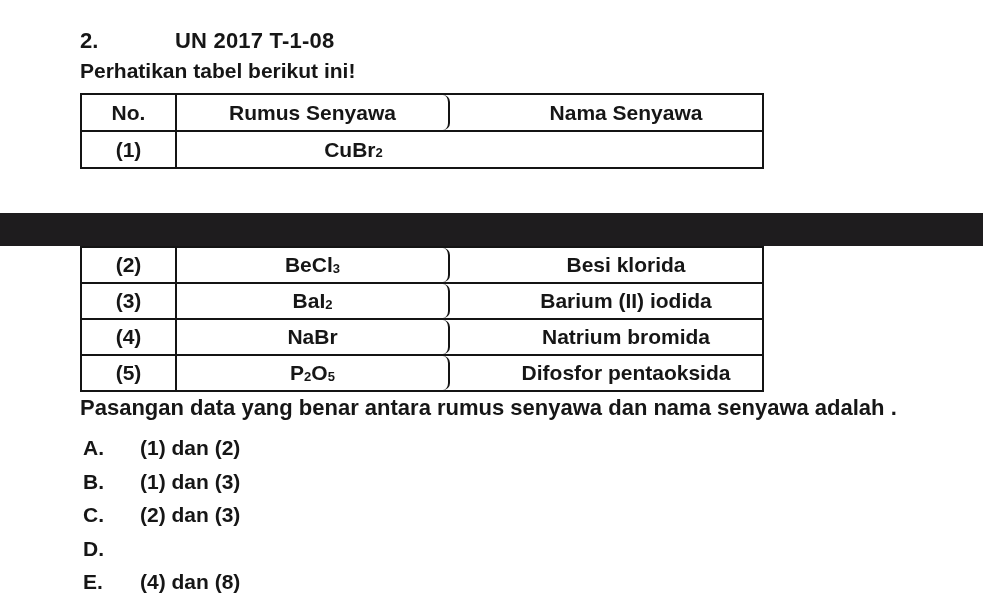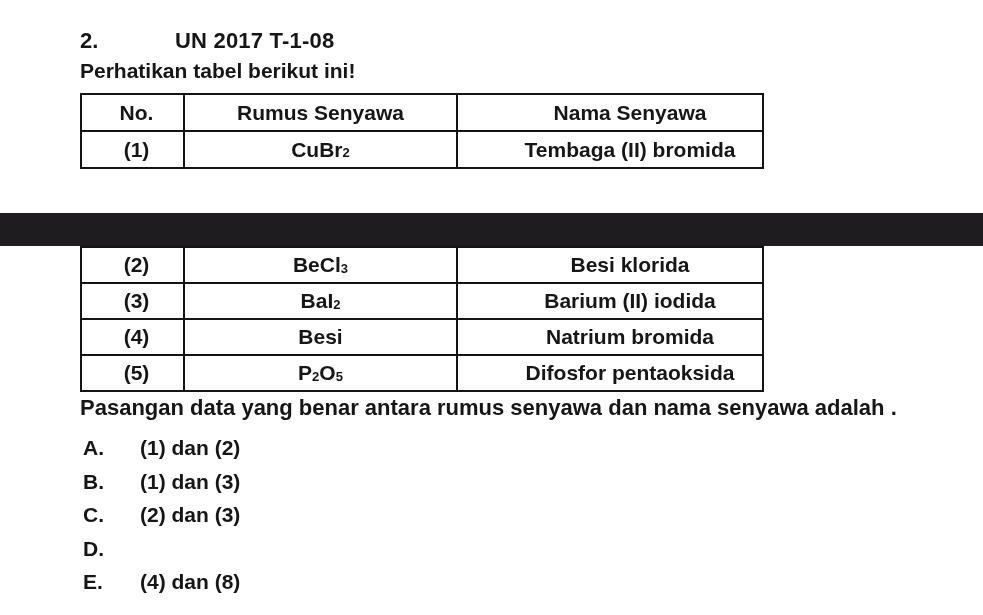--- a/index.html
+++ b/index.html
@@ -20,35 +20,35 @@
 
   
   .tbl {
     left:80px; width:684px;
     border:2px solid #141414;
     box-sizing:border-box;
     background:#ffffff;
   }
   .tbl-top    { top:93px; }
   .tbl-bottom { top:246px; }
-  .trow { display:flex;padding-left:8px; }
+  .trow { display:flex; }
   .trow:not(:last-child) { border-bottom:2px solid #141414; }
   .tcell {
     box-sizing:border-box;
     border-right:2px solid #141414;
     display:flex; align-items:center; justify-content:center;
     font-size:21px; line-height:22px;
     height:34px;
     text-align:center;
     white-space:nowrap;
   }
   .tbl-top .tcell { height:35px; }
   .tcell:last-child { border-right:none;margin-left:40px; }
   .c-no   { width:95px;  flex:0 0 auto; }
-  .c-form { width:273px; flex:0 0 auto; }
+  .c-form { width:273px; flex:0 0 auto;border-radius:7px; }
   .c-name { flex:1 1 auto; }
   sub { font-size:0.62em; line-height:0; position:relative; top:0.28em; font-weight:700; }
 
   .redaction-bar {
     left:0; top:213px; width:983px; height:33px;
     background:#1e1c1e;
   }
 
   .prompt {
     left:80px; top:394px; width:903px;
@@ -72,40 +72,39 @@
 
   <div class="abs tbl tbl-top">
     <div class="trow">
       <div class="tcell c-no">No.</div>
       <div class="tcell c-form">Rumus Senyawa</div>
       <div class="tcell c-name">Nama Senyawa</div>
     </div>
     <div class="trow">
       <div class="tcell c-no">(1)</div>
       <div class="tcell c-form">CuBr<sub>2</sub></div>
-      <div class="tcell c-name">Tembaga (II) bromida</div>
     </div>
   </div>
 
   <div class="abs redaction-bar"></div>
 
   <div class="abs tbl tbl-bottom">
     <div class="trow">
       <div class="tcell c-no">(2)</div>
       <div class="tcell c-form">BeCl<sub>3</sub></div>
       <div class="tcell c-name">Besi klorida</div>
     </div>
     <div class="trow">
       <div class="tcell c-no">(3)</div>
       <div class="tcell c-form">BaI<sub>2</sub></div>
       <div class="tcell c-name">Barium (II) iodida</div>
     </div>
     <div class="trow">
       <div class="tcell c-no">(4)</div>
-      <div class="tcell c-form">Besi</div>
+      <div class="tcell c-form">NaBr</div>
       <div class="tcell c-name">Natrium bromida</div>
     </div>
     <div class="trow">
       <div class="tcell c-no">(5)</div>
       <div class="tcell c-form">P<sub>2</sub>O<sub>5</sub></div>
       <div class="tcell c-name">Difosfor pentaoksida</div>
     </div>
   </div>
 
   <div class="abs prompt">Pasangan data yang benar antara rumus senyawa dan nama senyawa adalah .</div>

